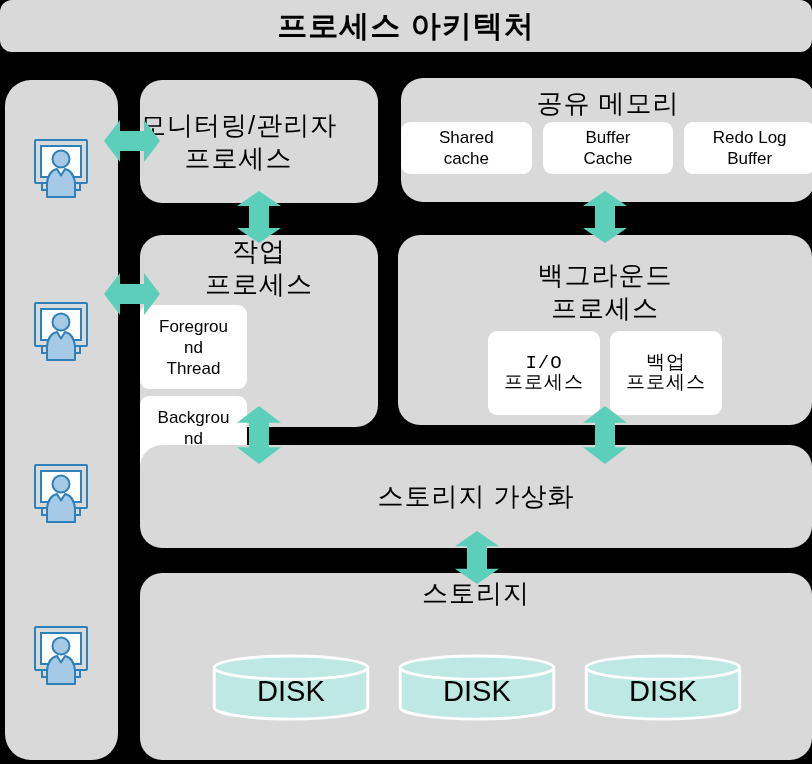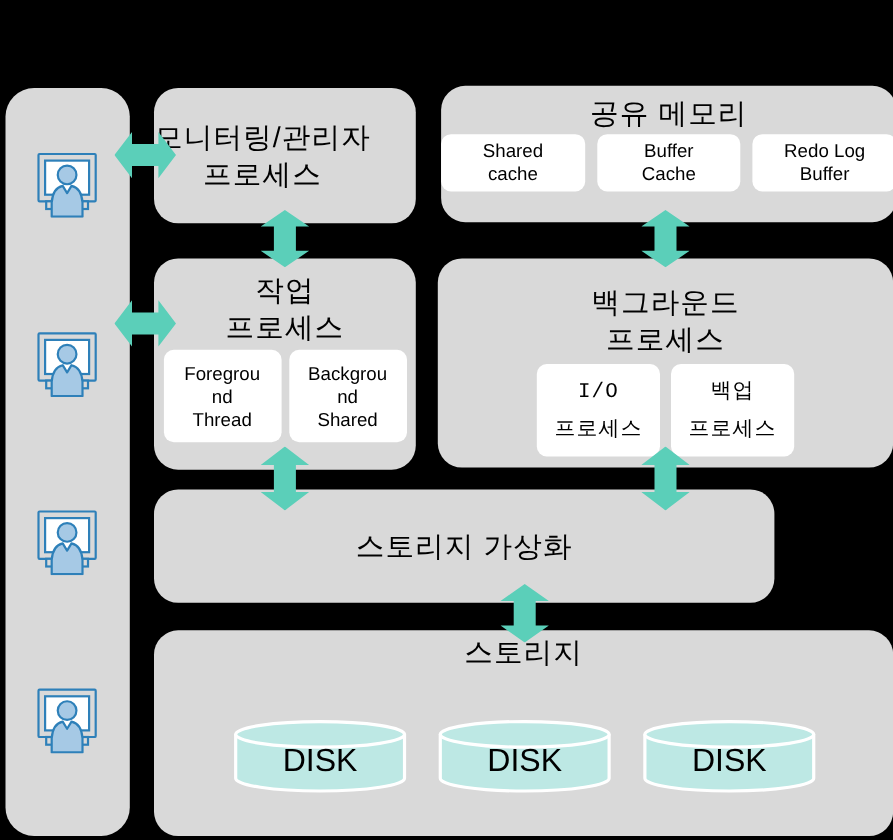--- a/index.html
+++ b/index.html
@@ -41,42 +41,42 @@
     font-size: 26px; line-height: 33px; letter-spacing: 1px;
     text-align: center; white-space: pre-line;
   }
   .lines { white-space: pre-line; }
   .card {
     background: #FFFFFF; border-radius: 9px;
     display: flex; align-items: center; justify-content: center;
     text-align: center; box-sizing: border-box;
   }
   .card-en { font-size: 17px; line-height: 21px; }
-  .card-ko { font-size: 19px; line-height: 34px; letter-spacing: 1px; }
+  .card-ko { font-size: 19px; line-height: 20px; letter-spacing: 1px; }
   .card-row { display: flex; justify-content: center; }
 
   
   .mon-box {
     left: 140px; top: 80px; width: 238px; height: 123px;
     display: flex; align-items: center; 
   }
   .shm-box { left: 401px; top: 78px; width: 414px; height: 124px; padding-top: 9px; }
   .shm-row { margin-top: 2px; gap: 11px; }
   .shm-row .card { width: 136px; height: 52px; }
 
-  .work-box { left: 140px; top: 235px; width: 238px; height: 192px; padding-top: 13px; }
-  .work-row { margin-top: 4px; gap: 7px; }
+  .work-box { left: 140px; top: 235px; width: 238px; height: 192px; }
+  .work-row { margin-top: 4px; gap: 7px; flex-direction: column; }
   .work-row .card { width: 107px; height: 84px; }
 
   .bg-box { left: 398px; top: 235px; width: 414px; height: 190px; padding-top: 26px; font-family: Liberation Mono, monospace; }
   .bg-row { margin-top: 4px; gap: 10px; }
   .bg-row .card { width: 112px; height: 84px; }
 
   .sv-box {
-    left: 140px; top: 445px; width: 564px; height: 103px;
+    left: 140px; top: 445px; width: 672px; height: 103px;
     display: flex; align-items: center; justify-content: center;
   }
   .st-box { left: 140px; top: 573px; width: 672px; height: 187px; padding-top: 4px; }
 
   
   .disk { position: absolute; width: 162px; height: 68px; top: 81px; }
   .d1 { left: 70px; } .d2 { left: 256px; } .d3 { left: 442px; }
   .disk .cyl { fill: #BDE8E4; stroke: #FFFFFF; stroke-width: 3; }
   .disk text {
     font-family: "Liberation Sans", "DejaVu Sans", sans-serif;
@@ -92,20 +92,23 @@
   .a-shm-bg   { left: 583px; top: 191px; width: 44px; height: 52px; }
   .a-work-sv  { left: 237px; top: 406px; width: 44px; height: 58px; }
   .a-bg-sv    { left: 583px; top: 406px; width: 44px; height: 58px; }
   .a-sv-st    { left: 455px; top: 531px; width: 44px; height: 53px; }
 </style>
 </head>
 <body>
 
 <div class="canvas">
 
+  <div class="panel title-bar">
+    <div class="title-text">프로세스 아키텍처</div>
+  </div>
 
   <div class="panel sidebar">
     <svg class="user-icon u1" viewBox="0 0 58 60">
       <rect class="mon" x="3" y="2" width="52" height="43" rx="1"></rect>
       <rect class="foot" x="10" y="45" width="9" height="7"></rect>
       <rect class="foot" x="39" y="45" width="9" height="7"></rect>
       <rect class="scr" x="9" y="8" width="40" height="31"></rect>
       <circle class="per" cx="29" cy="21" r="8.5"></circle>
       <path class="per" d="M15,59 L15,46 Q16,33 25,31 L29,37.5 L33,31 Q42,33 43,46 L43,59 Z"></path>
     </svg>

